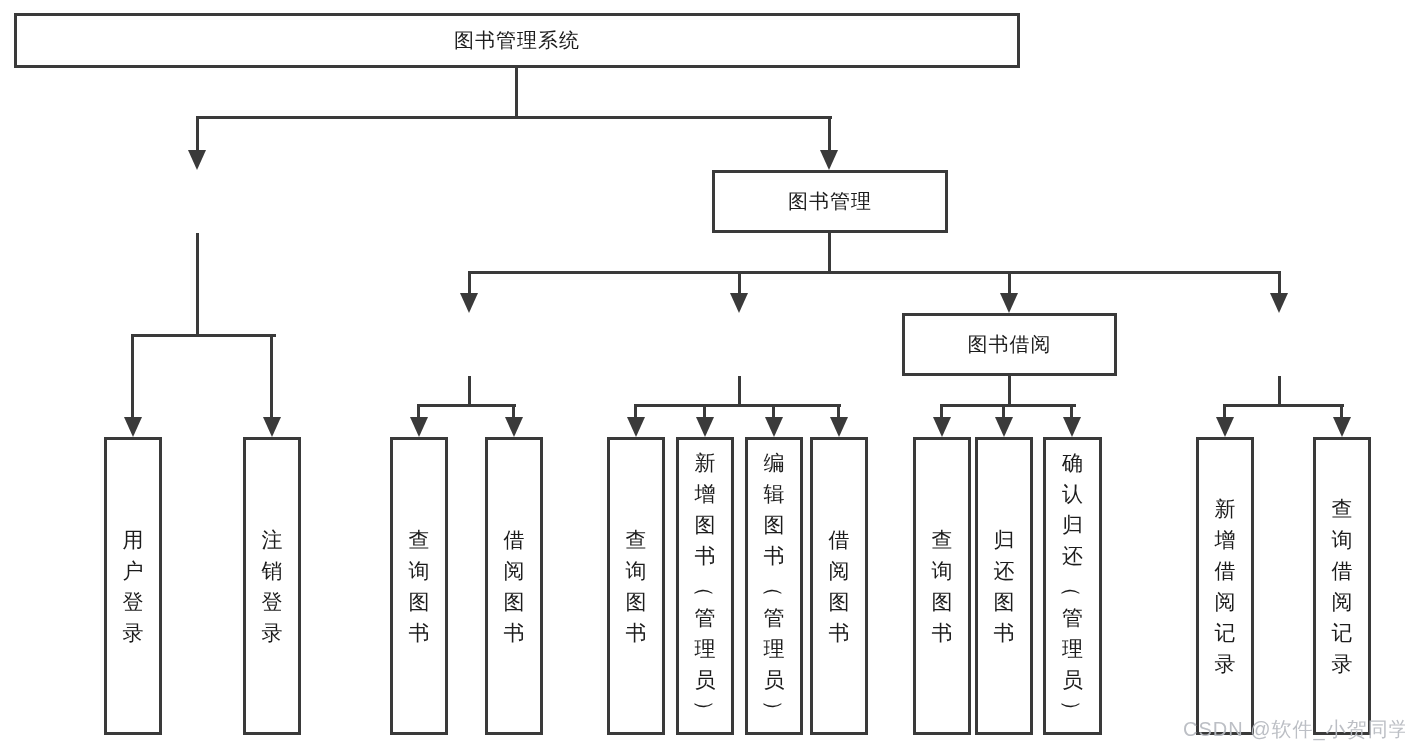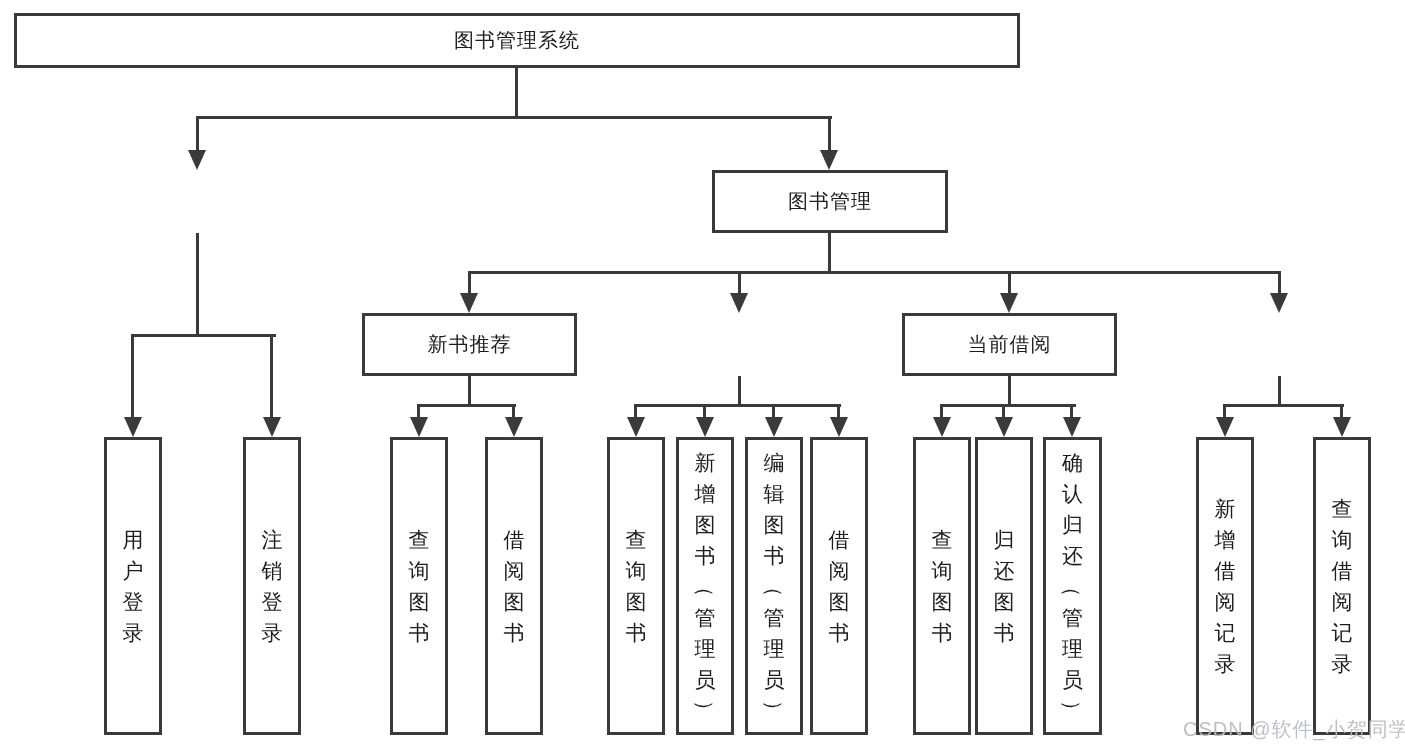--- a/index.html
+++ b/index.html
@@ -76,25 +76,22 @@
 <div id="stage">
 
   <div class="box hbox" style="left:14px;top:13px;width:1006px;height:55px;">
     <span>图书管理系统</span>
   </div>
 
   <div class="box hbox" style="left:712px;top:170px;width:236px;height:63px;">
     <span>图书管理</span>
   </div>
 
-  <div class="box hbox" style="left:362px;top:313px;width:215px;height:63px;">
-    <span>新书推荐</span>
-  </div>
   <div class="box hbox" style="left:902px;top:313px;width:215px;height:63px;">
-    <span>当前借阅</span>
+    <span>图书借阅</span>
   </div>
 
   <div class="box" style="left:104px;top:437px;width:58px;height:298px;">
     <span class="vlabel">
         <span class="ch">用</span>
         <span class="ch">户</span>
         <span class="ch">登</span>
         <span class="ch">录</span>
       </span>
   </div>

